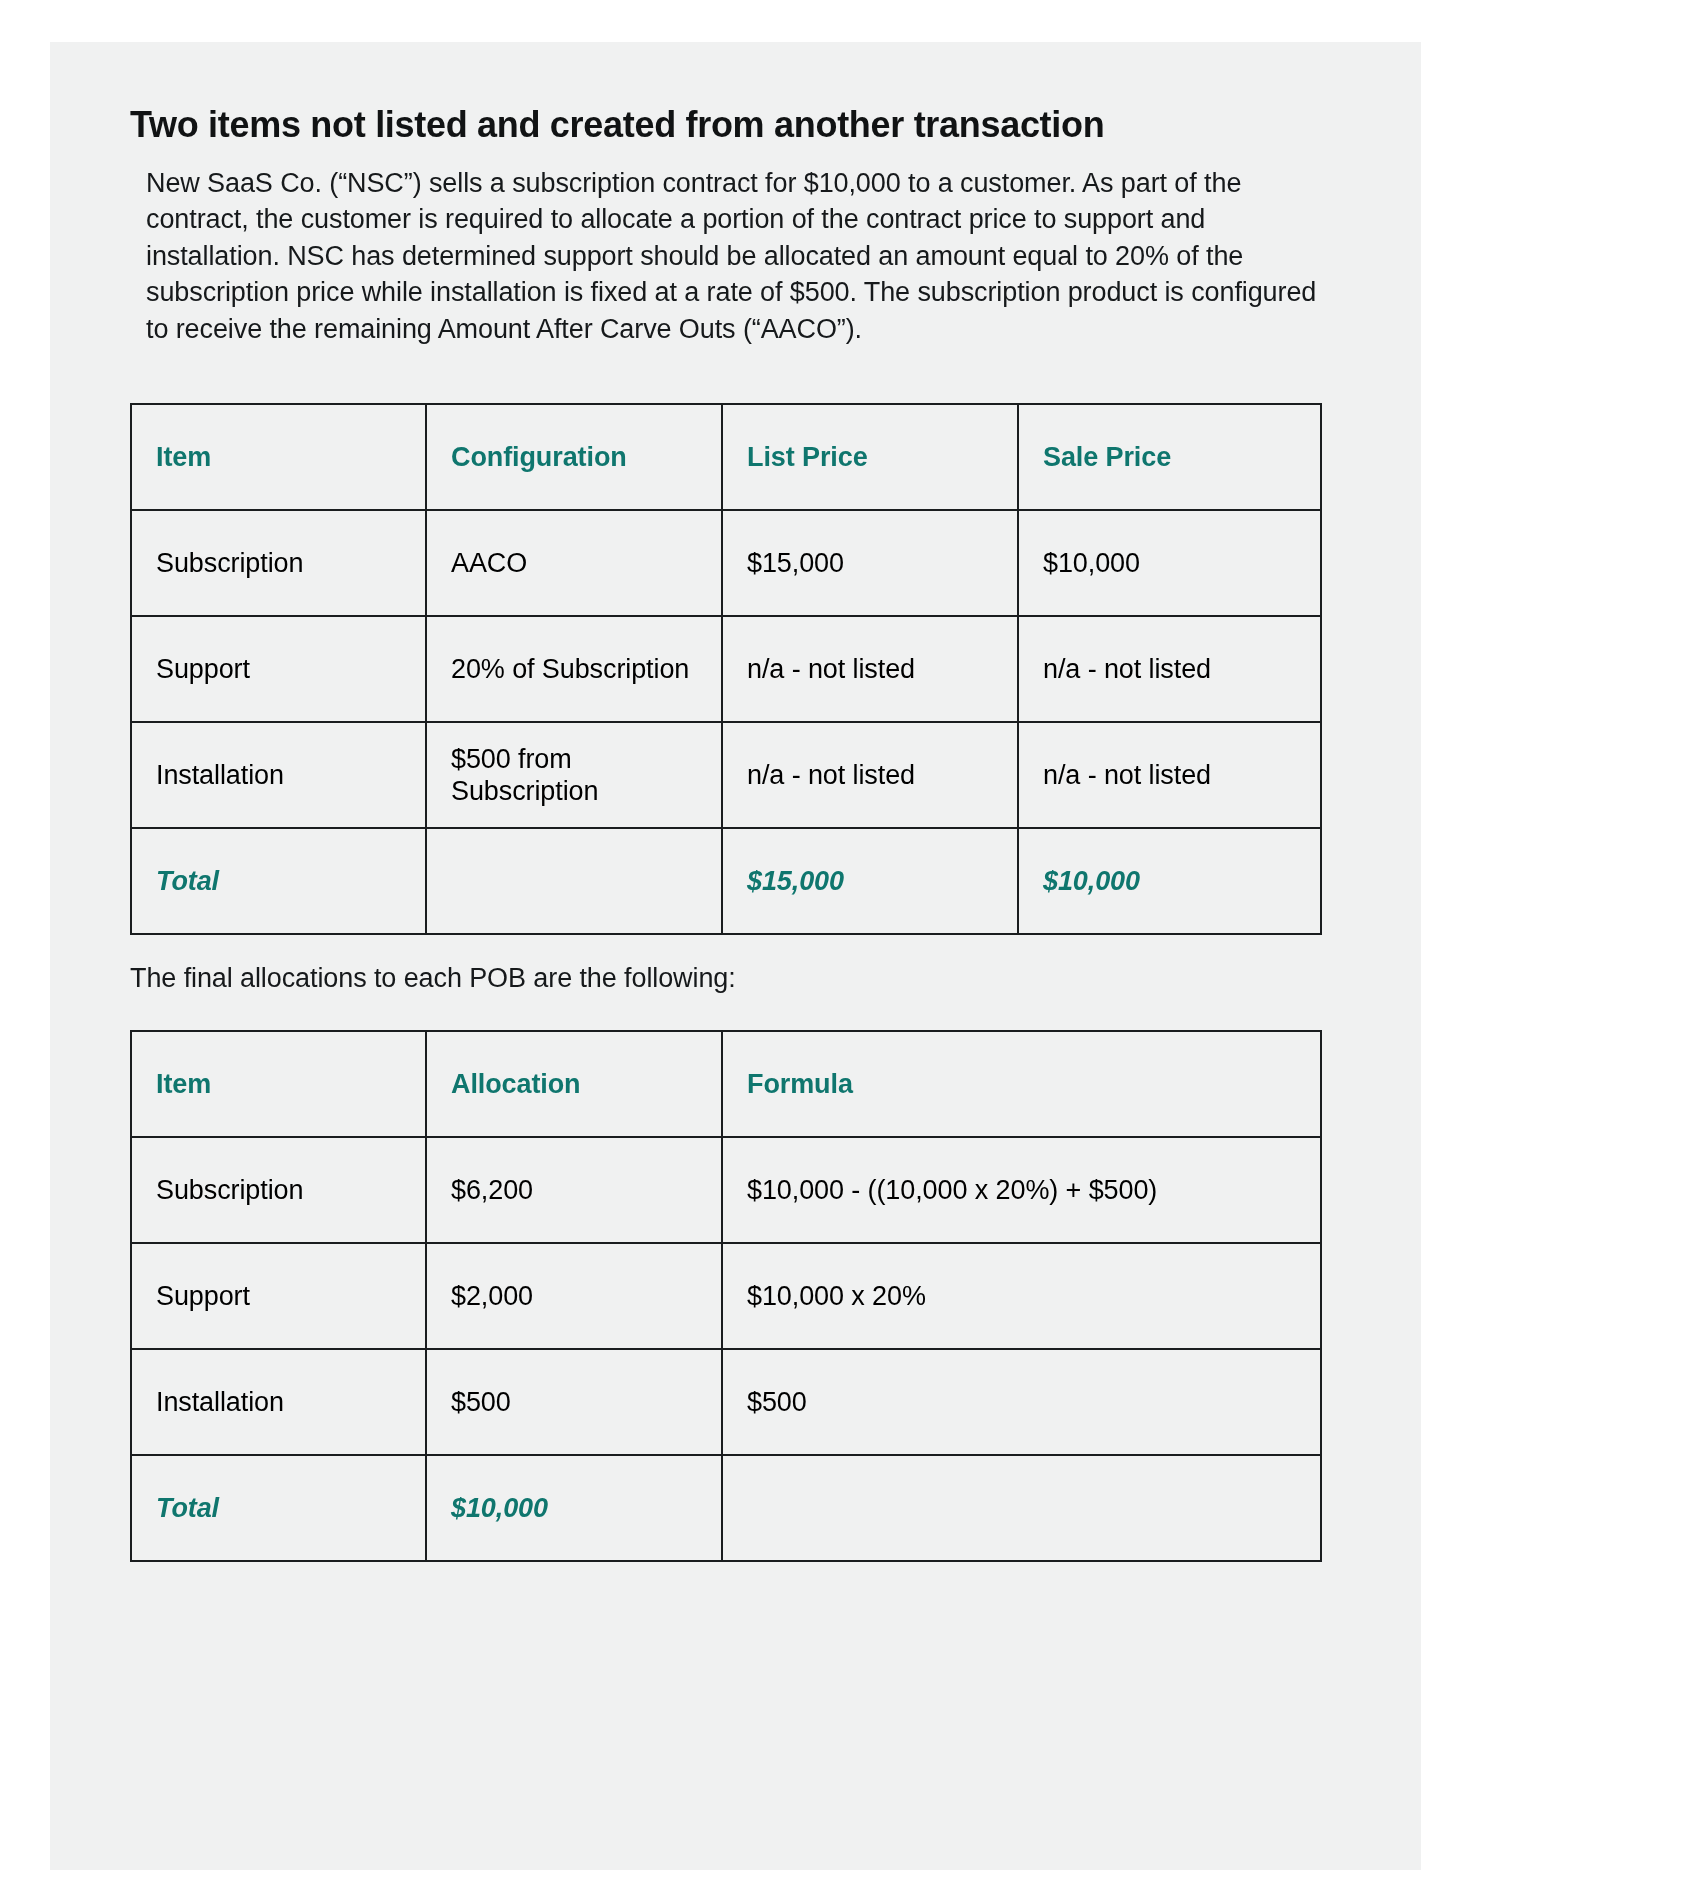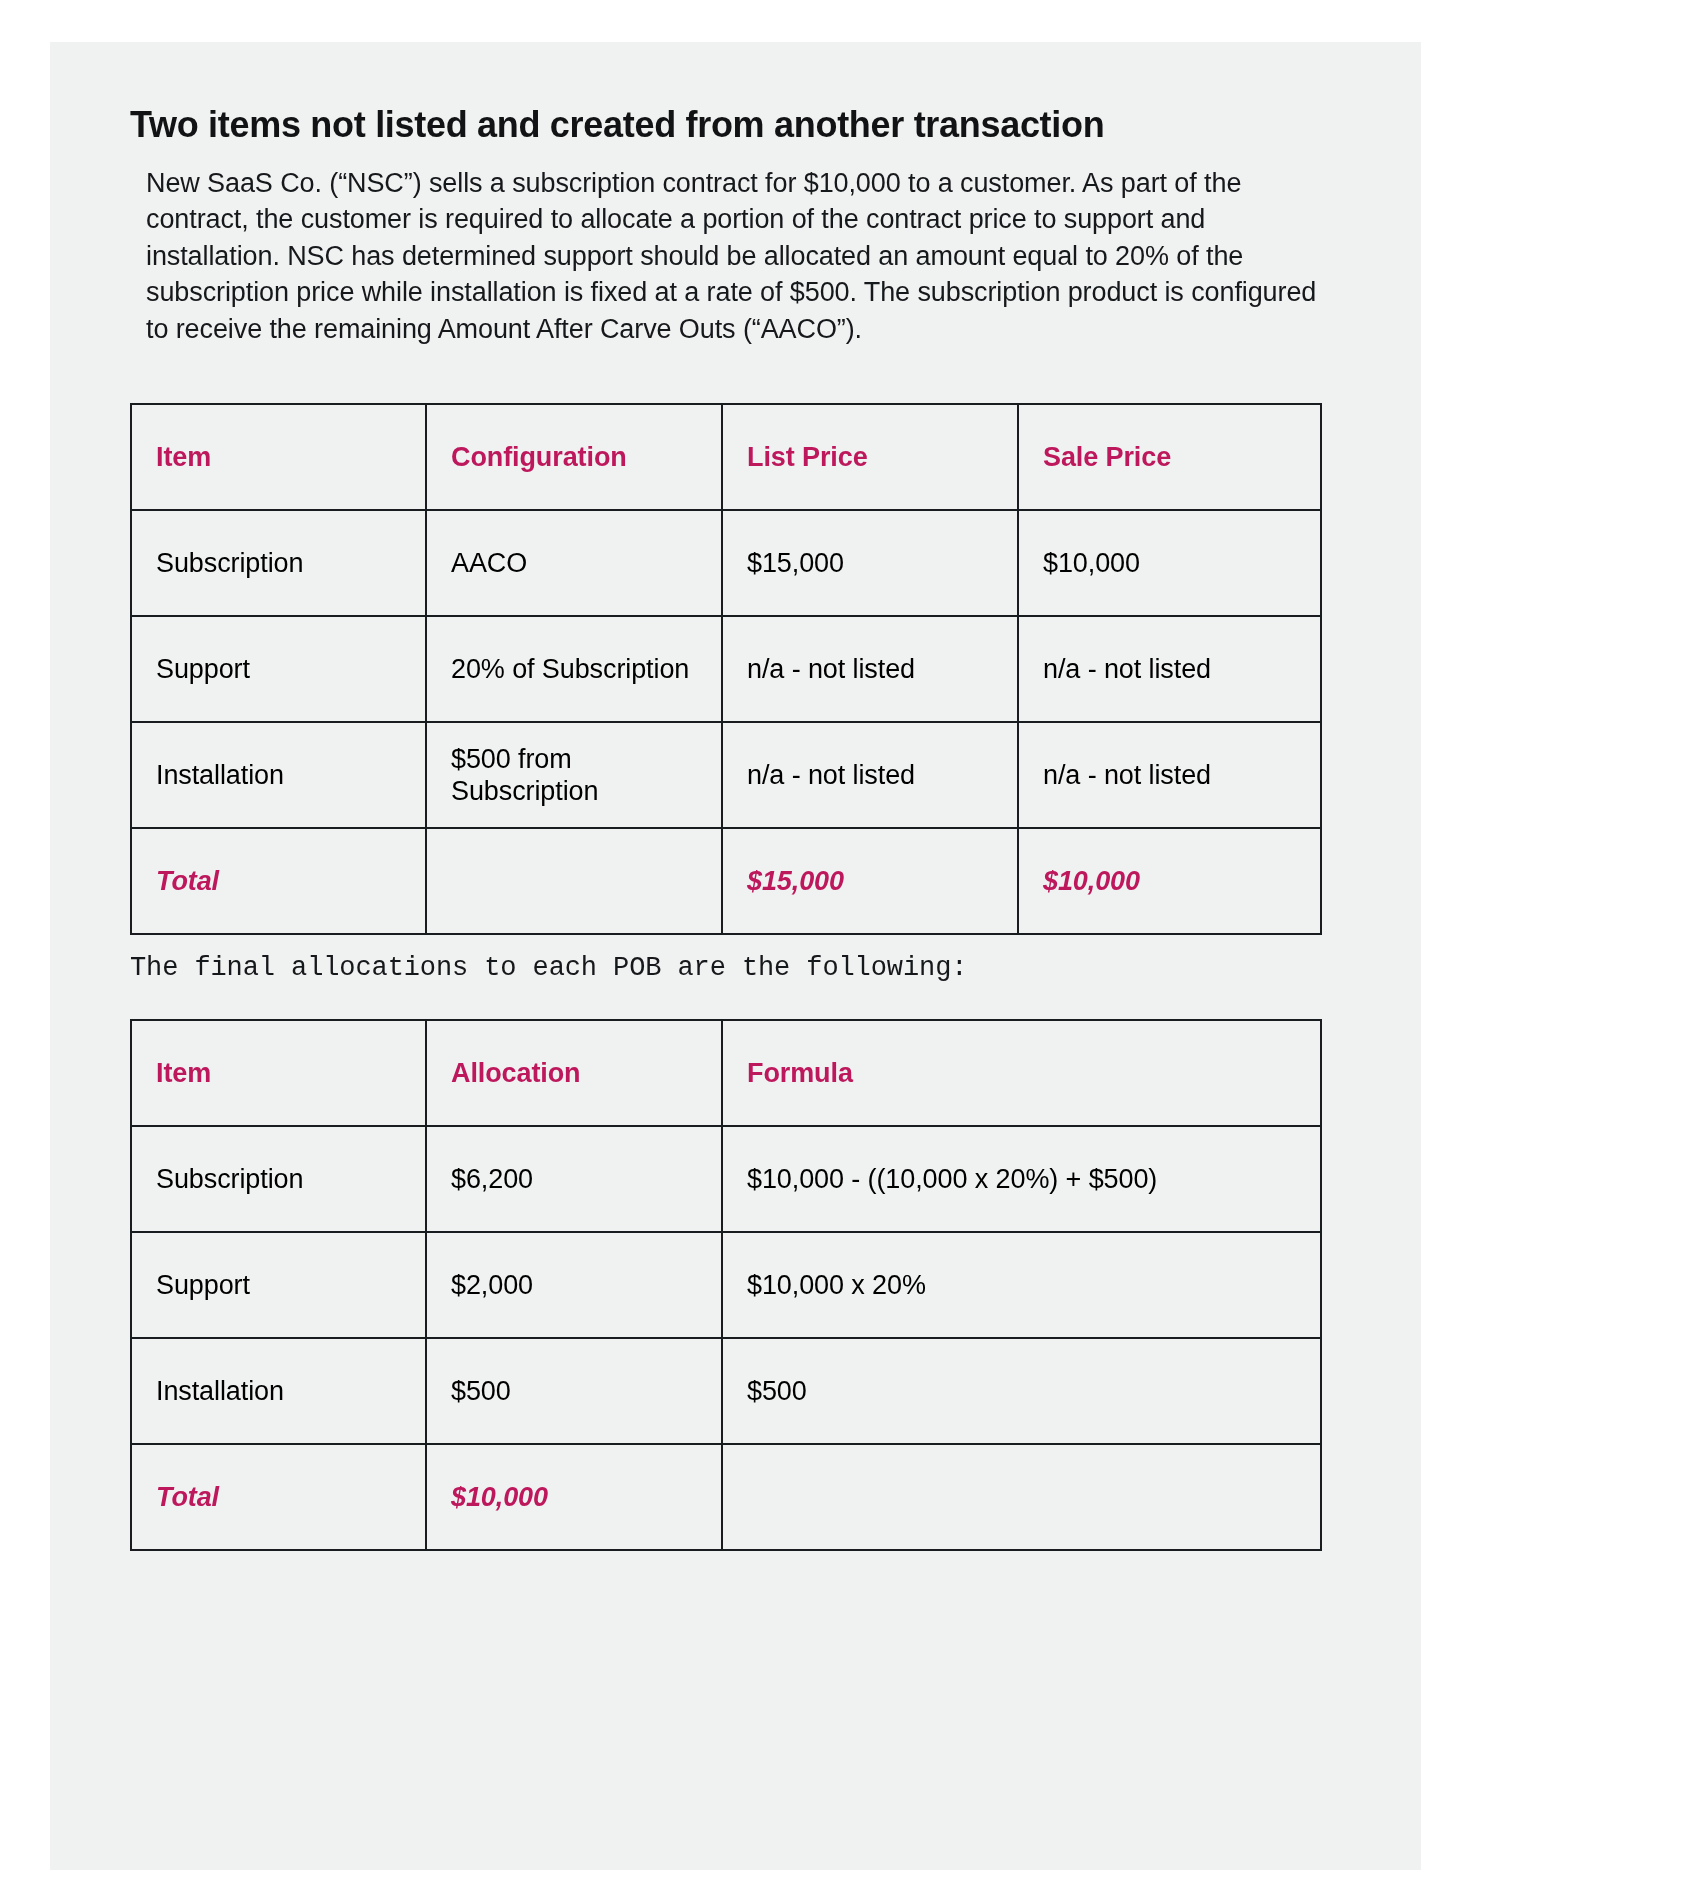--- a/index.html
+++ b/index.html
@@ -69,42 +69,41 @@
     font-size: 27px;
     color: #000000;
     font-weight: normal;
     letter-spacing: -0.1px;
     line-height: 1.2;
   }
 
   table.data-table th,
   table.data-table td.bold-cell {
     font-weight: bold;
-    color: #be185d;
+    color: #0f766e;
   }
 
   .t1 col.c1 { width: 295px; }
   .t1 col.c2 { width: 296px; }
   .t1 col.c3 { width: 296px; }
   .t1 col.c4 { width: 303px; }
 
   .t2 col.c1 { width: 295px; }
   .t2 col.c2 { width: 296px; }
   .t2 col.c3 { width: 599px; }
 
   .row-head td, .row-head th { height: 104px; }
   .row-body td { height: 104px; }
   .row-total td { height: 104px; font-style: italic; }
 
   .mid-note {
     font-size: 27px;
     color: #16191b;
-    margin: 18px 0 0 0;
+    margin: 28px 0 0 0;
     letter-spacing: -0.1px;
-    font-family: Liberation Mono, monospace;
   }
 
   .table-wrap.second {
     margin-top: 36px;
   }
 
   .cell-multiline {
     white-space: pre-line;
     line-height: 1.15;
   }

